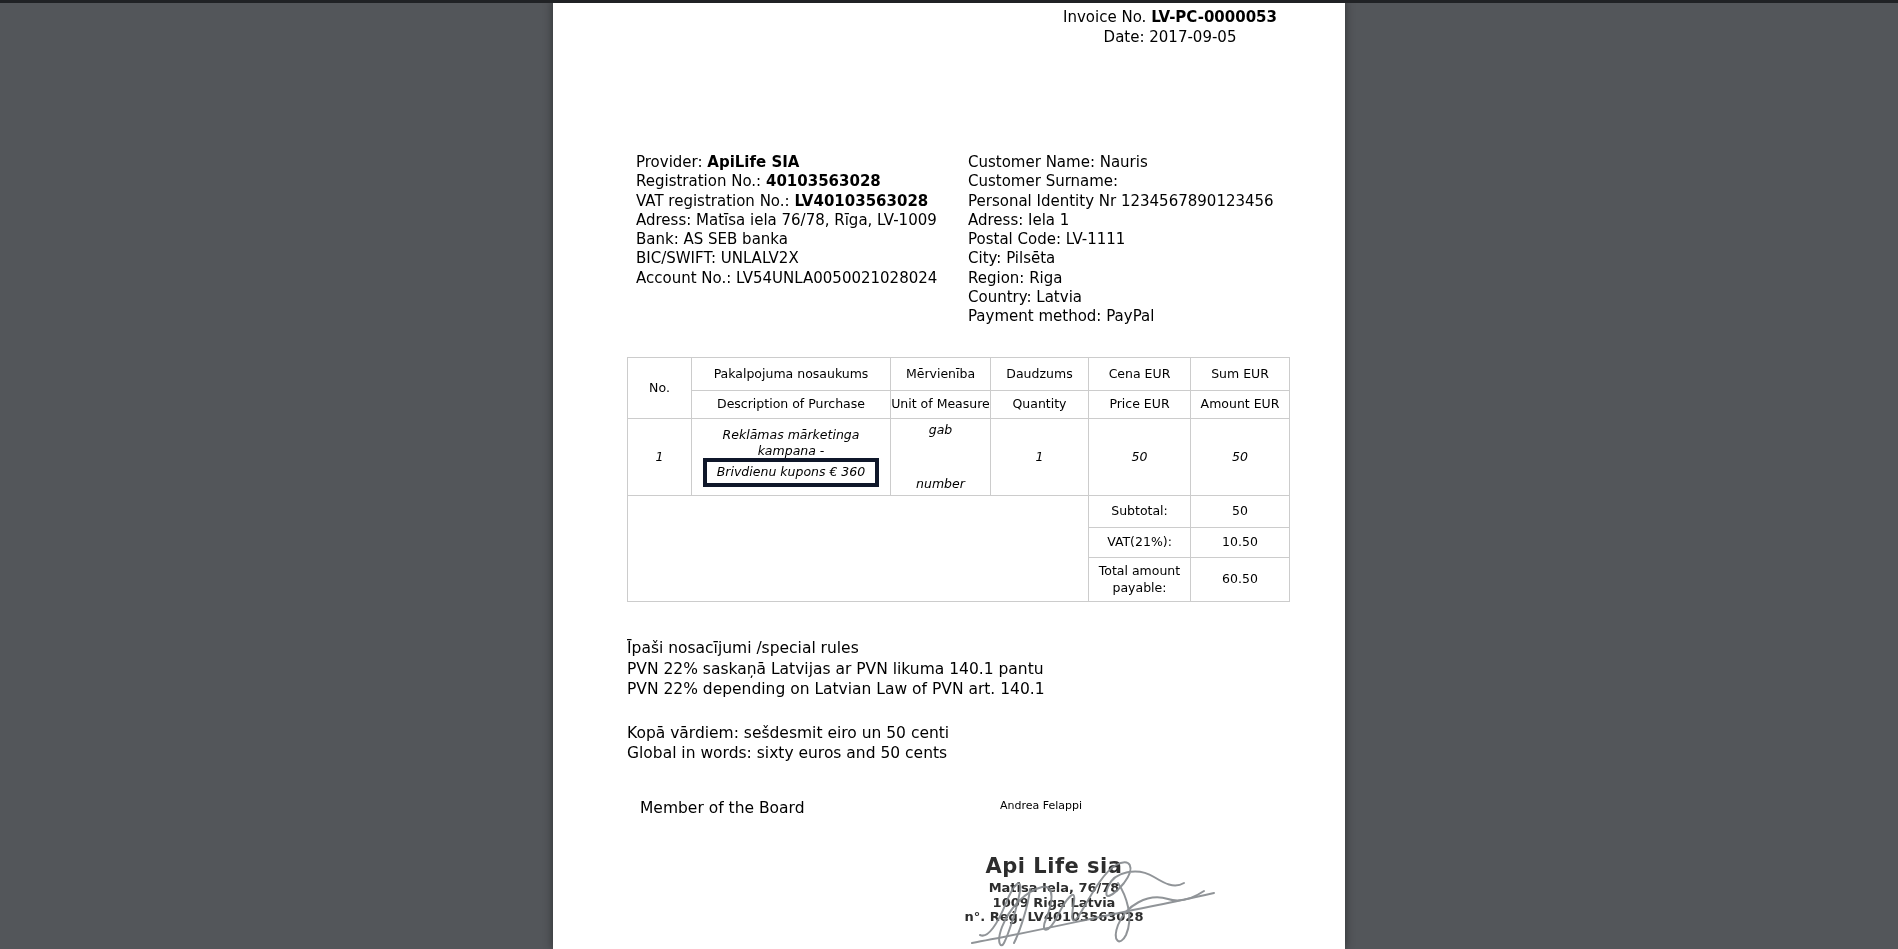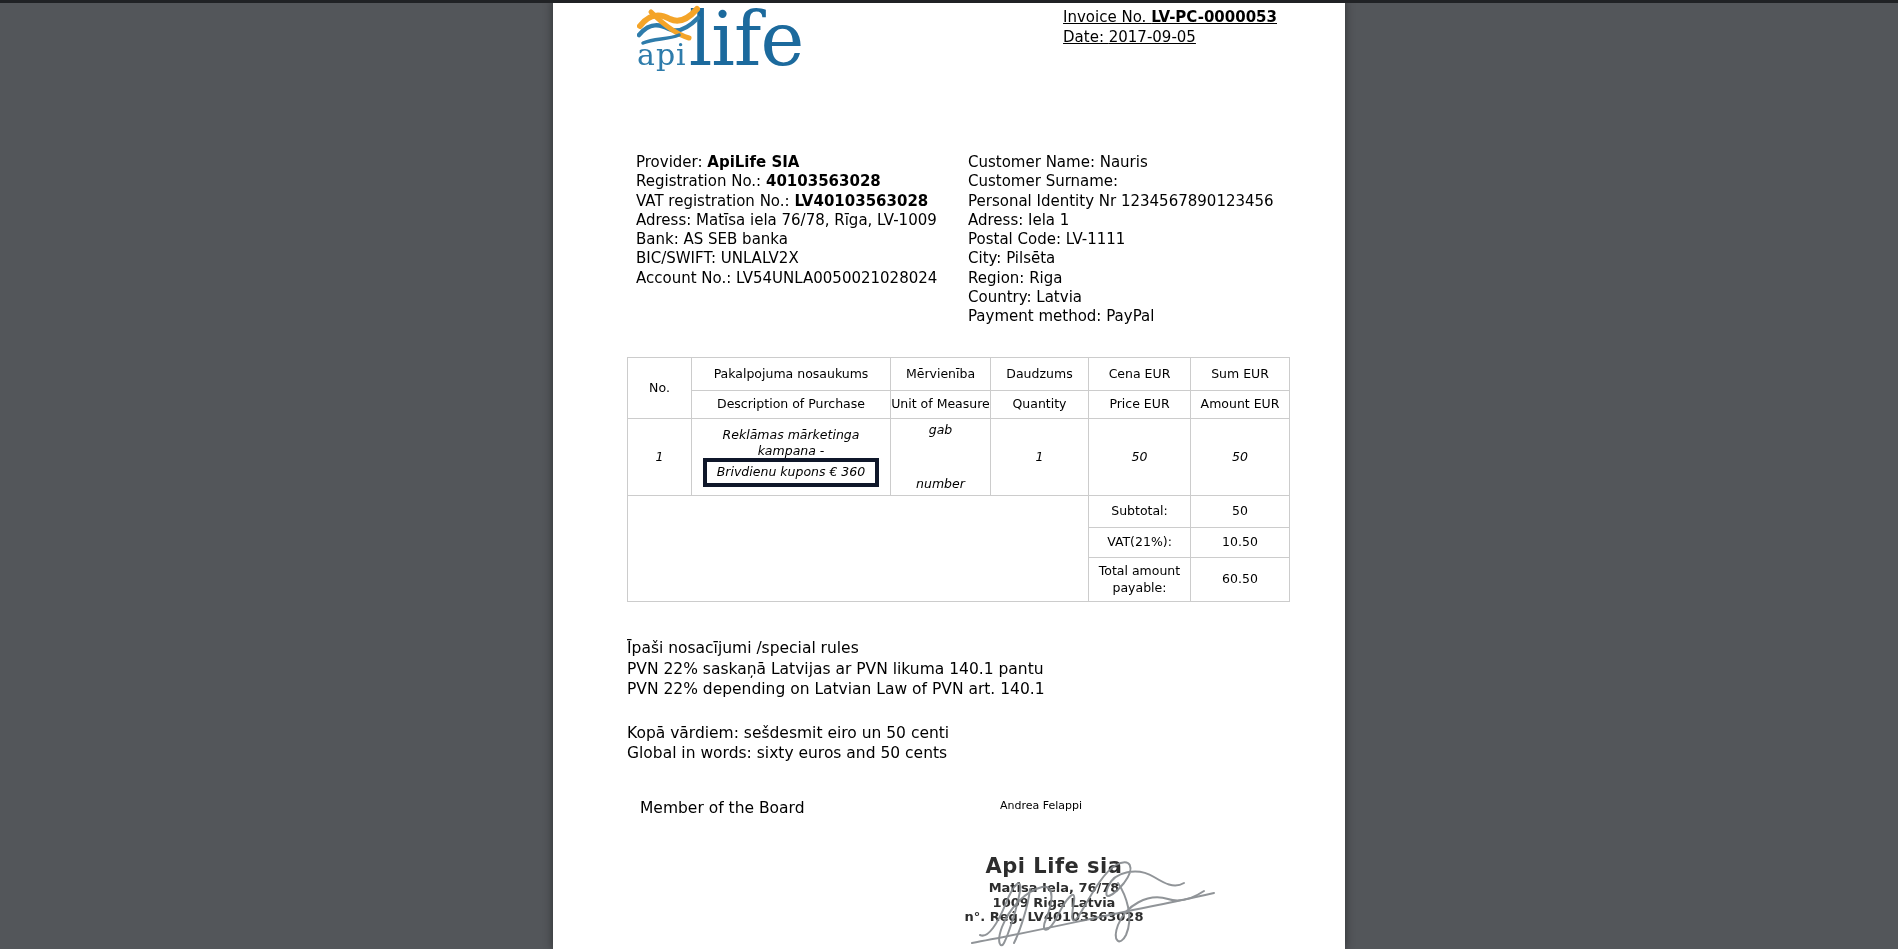--- a/index.html
+++ b/index.html
@@ -33,22 +33,22 @@
   .logo .life {
     font-family: "DejaVu Serif", "Liberation Serif", serif;
     font-size: 74px; color: #1c6a9d; letter-spacing: -1px; line-height: 1;
     margin-left: 2px;
   }
   .logo .wave {
     position: absolute; left: 0px; top: 2px; width: 64px; height: 42px;
   }
   
   .inv-head {
-    position: absolute; right: 68px; top: 7px; text-align: left;
-    font-size: 15px; line-height: 20px; white-space: nowrap; text-decoration: underline;
+    position: absolute; right: 68px; top: 7px; text-align: center;
+    font-size: 15px; line-height: 20px; white-space: nowrap;
   }
   .inv-head b { font-weight: bold; }
   
   .party { position: absolute; top: 153px; font-size: 15px; line-height: 19.3px; white-space: nowrap; }
   .provider { left: 83px; }
   .customer { left: 415px; }
   .party b { font-weight: bold; }
   
   table.inv {
     position: absolute; left: 74px; top: 357px; width: 662px;
@@ -92,30 +92,20 @@
     position: absolute; left: 415px; top: 843px; width: 255px; height: 106px;
   }
 </style>
 </head>
 <body>
 
 <div class="top-strip"></div>
 
 <div class="page">
 
-  <div class="logo">
-    <svg class="wave" viewBox="0 0 64 42">
-      <path d="M3,22 C14,8 24,10 33,15 C43,20 52,14 60,5" fill="none" stroke="#f4a428" stroke-width="6" stroke-linecap="round"></path>
-      <path d="M2,31 C13,18 23,20 32,25 C42,30 52,23 61,14" fill="none" stroke="#2e7cab" stroke-width="4.5" stroke-linecap="round"></path>
-      <path d="M14,8 C24,18 38,30 52,34" fill="none" stroke="#f4a428" stroke-width="5" stroke-linecap="round"></path>
-      <path d="M6,39 C18,34 30,36 42,31" fill="none" stroke="#2e7cab" stroke-width="3.5" stroke-linecap="round"></path>
-    </svg>
-    <span class="api">api</span>
-    <span class="life">life</span>
-  </div>
 
   <div class="inv-head">
     <div><span>Invoice No. </span><b>LV-PC-0000053</b></div>
     <div><span>Date: </span><span>2017-09-05</span></div>
   </div>
 
   <div class="party provider">
     <div><span>Provider: </span><b>ApiLife SIA</b></div>
     <div><span>Registration No.: </span><b>40103563028</b></div>
     <div><span>VAT registration No.: </span><b>LV40103563028</b></div>

